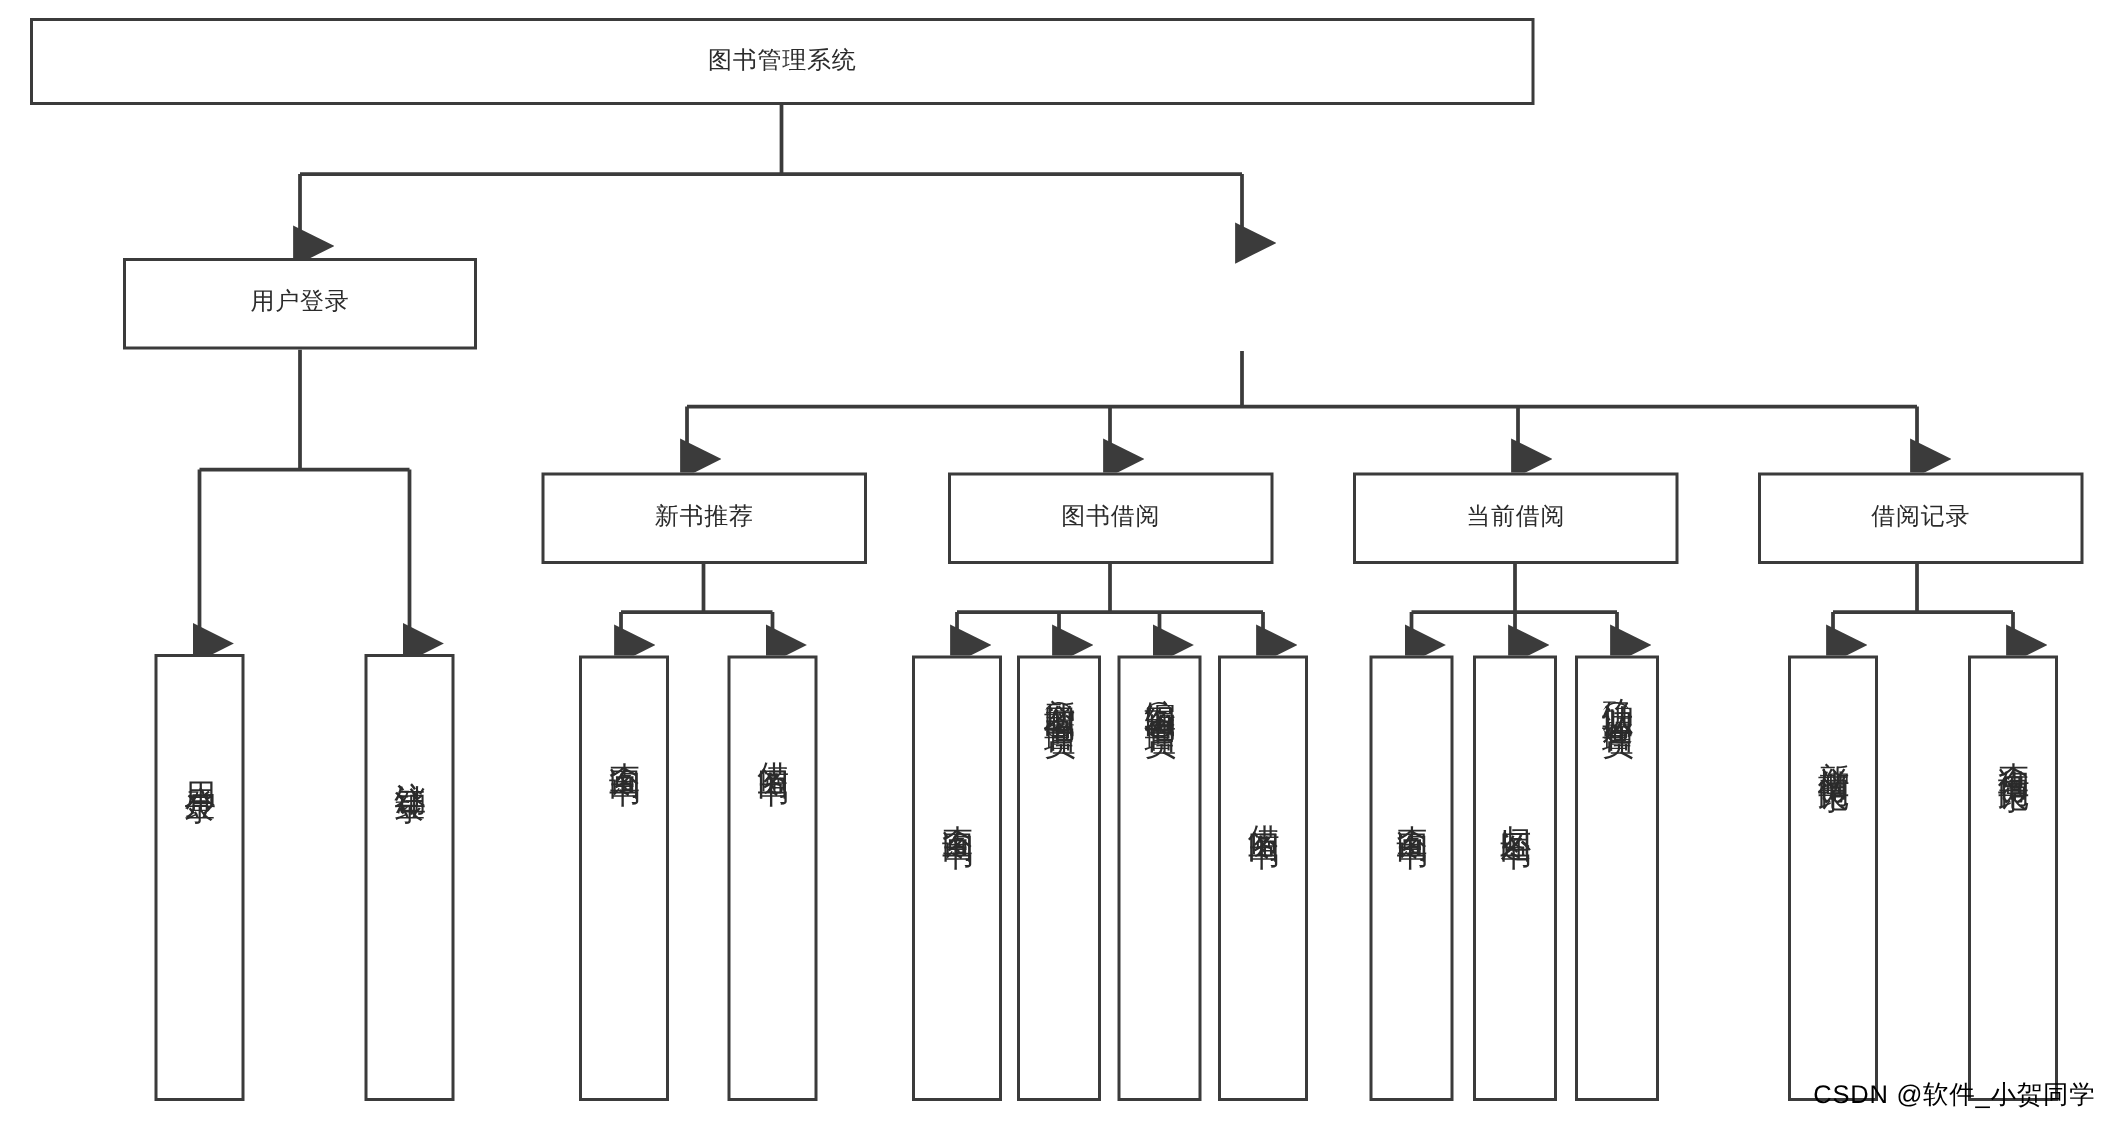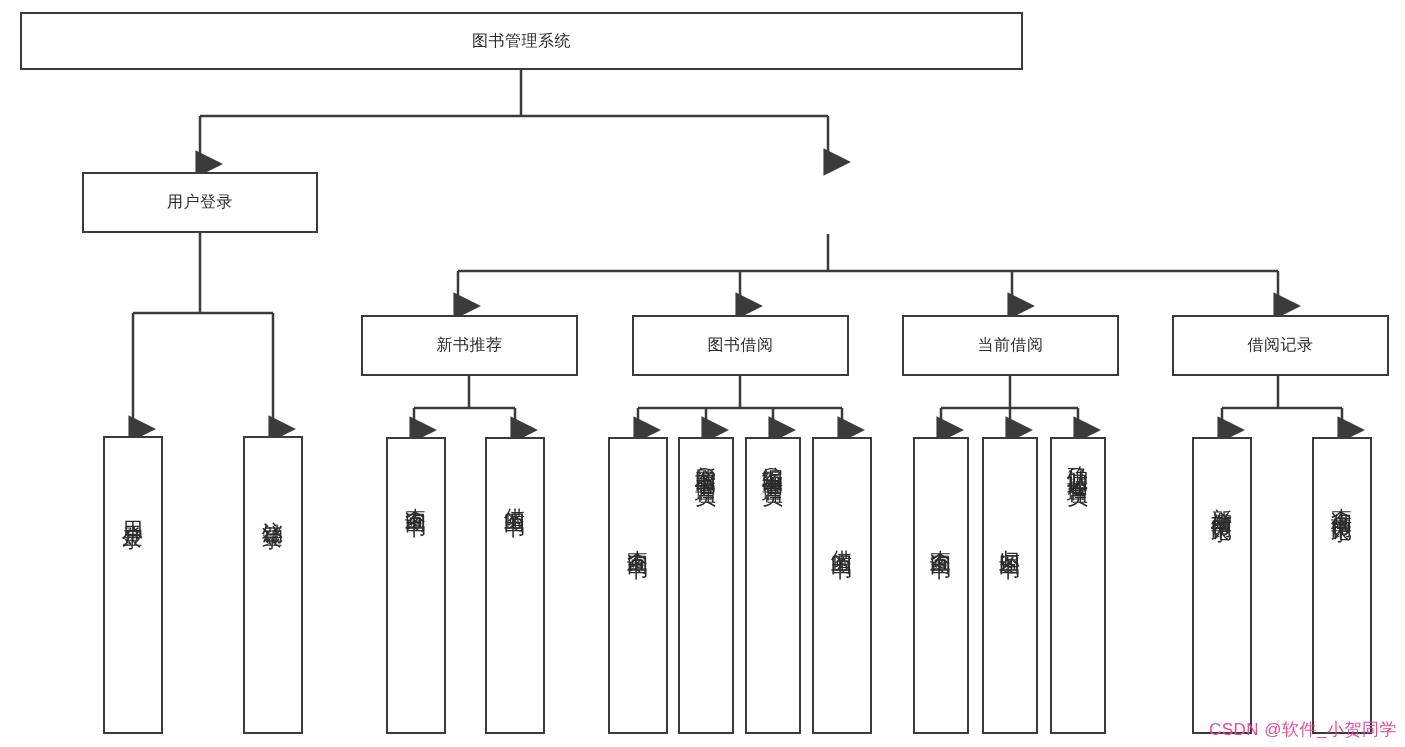--- a/index.html
+++ b/index.html
@@ -66,21 +66,21 @@
     margin-top: 88px;
   }
   .node.vertical.topalign .node-label {
     margin-top: 4px;
   }
   #watermark {
     position: absolute;
     right: 8px;
     bottom: 6px;
     font-size: 17px;
-    color: #ec4899;
+    color: #000000;
     white-space: nowrap;
     letter-spacing: 0.5px;
   }
 </style>
 </head>
 <body>
 
 <div id="canvas">
 
   <svg id="wires" viewBox="0 0 1405 747">

